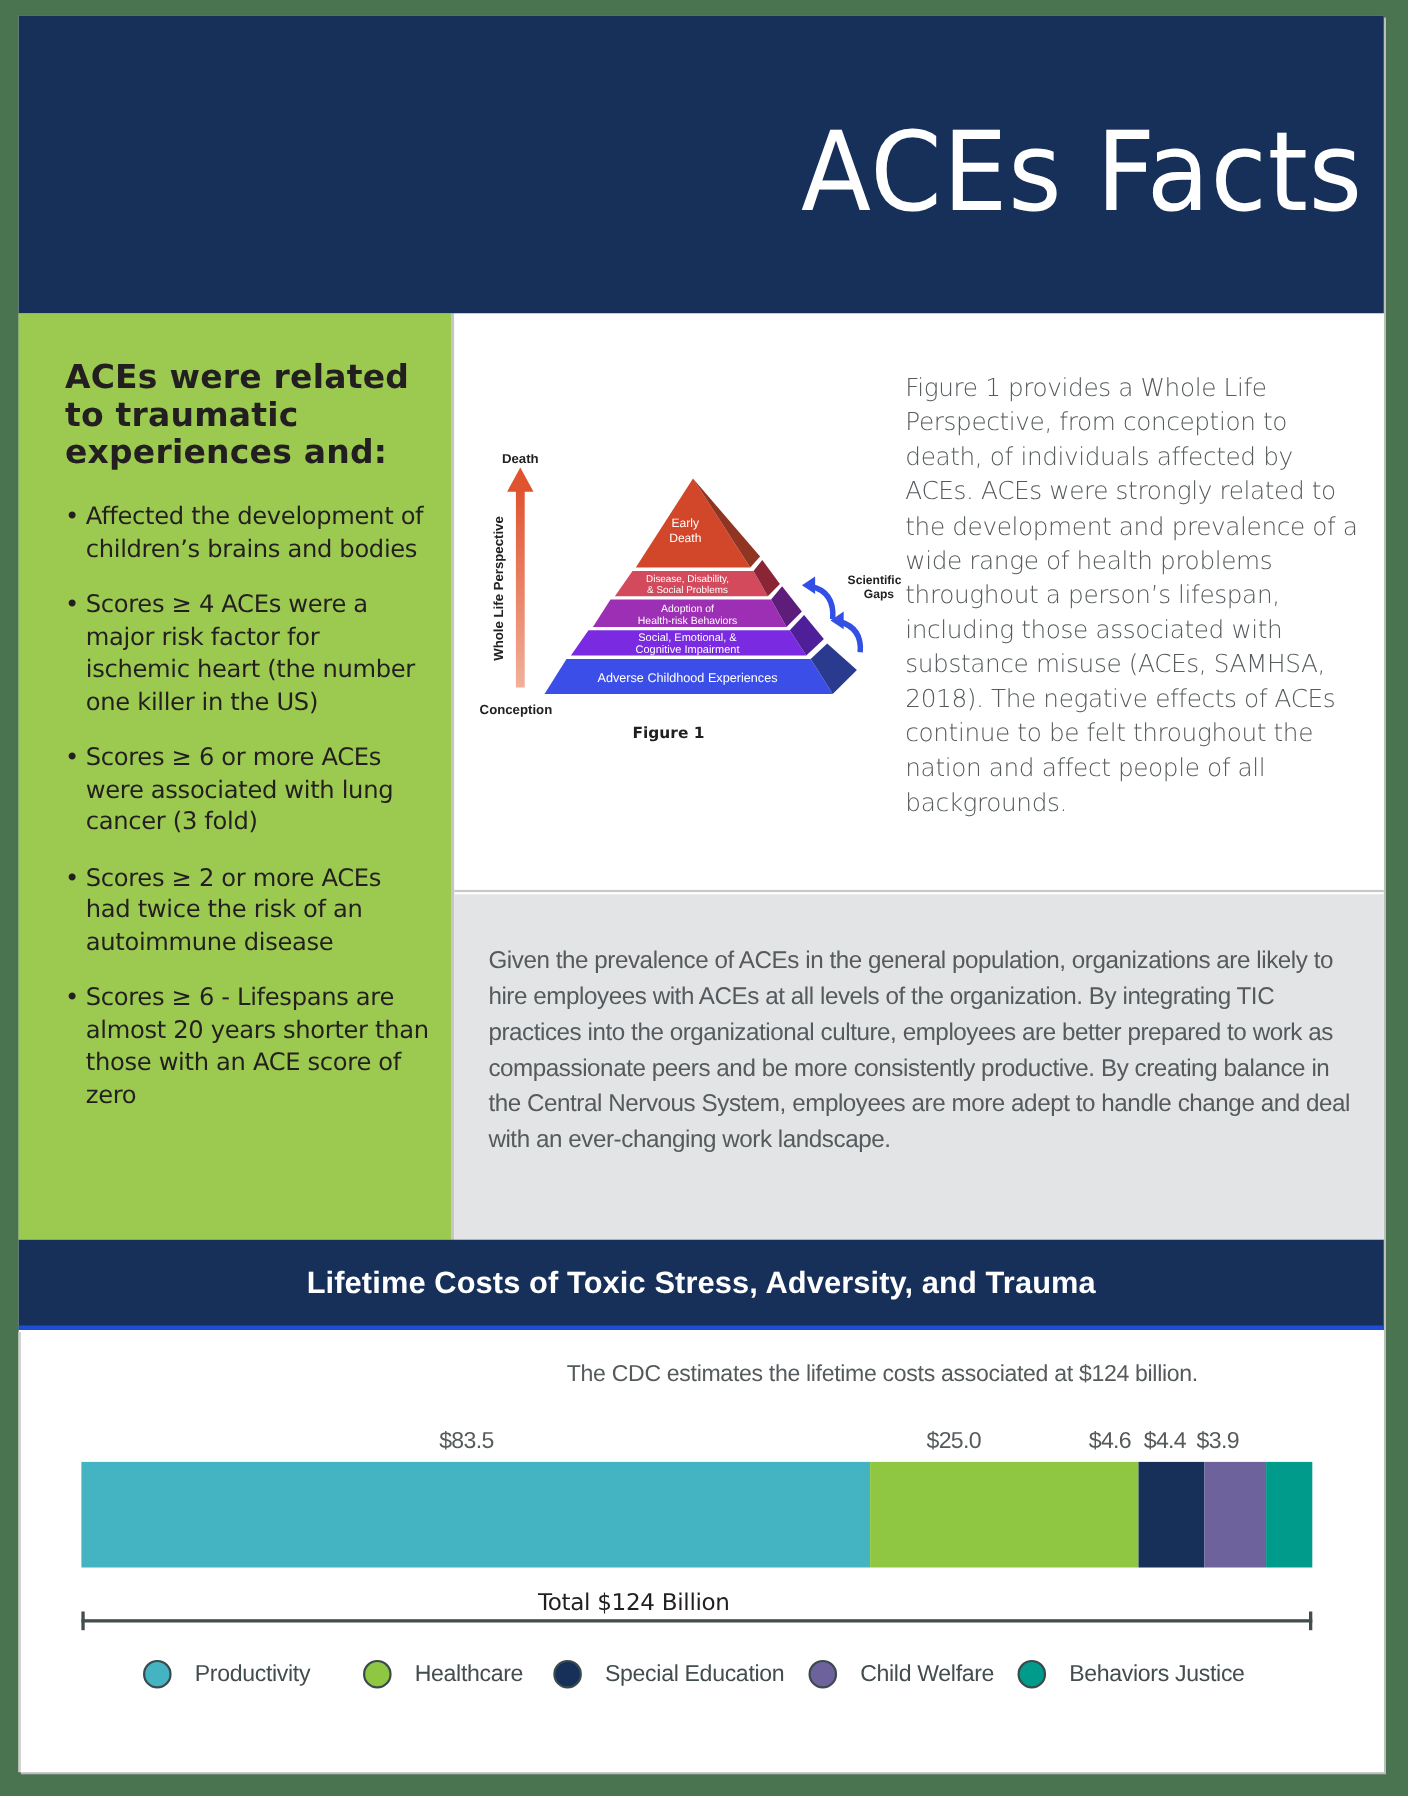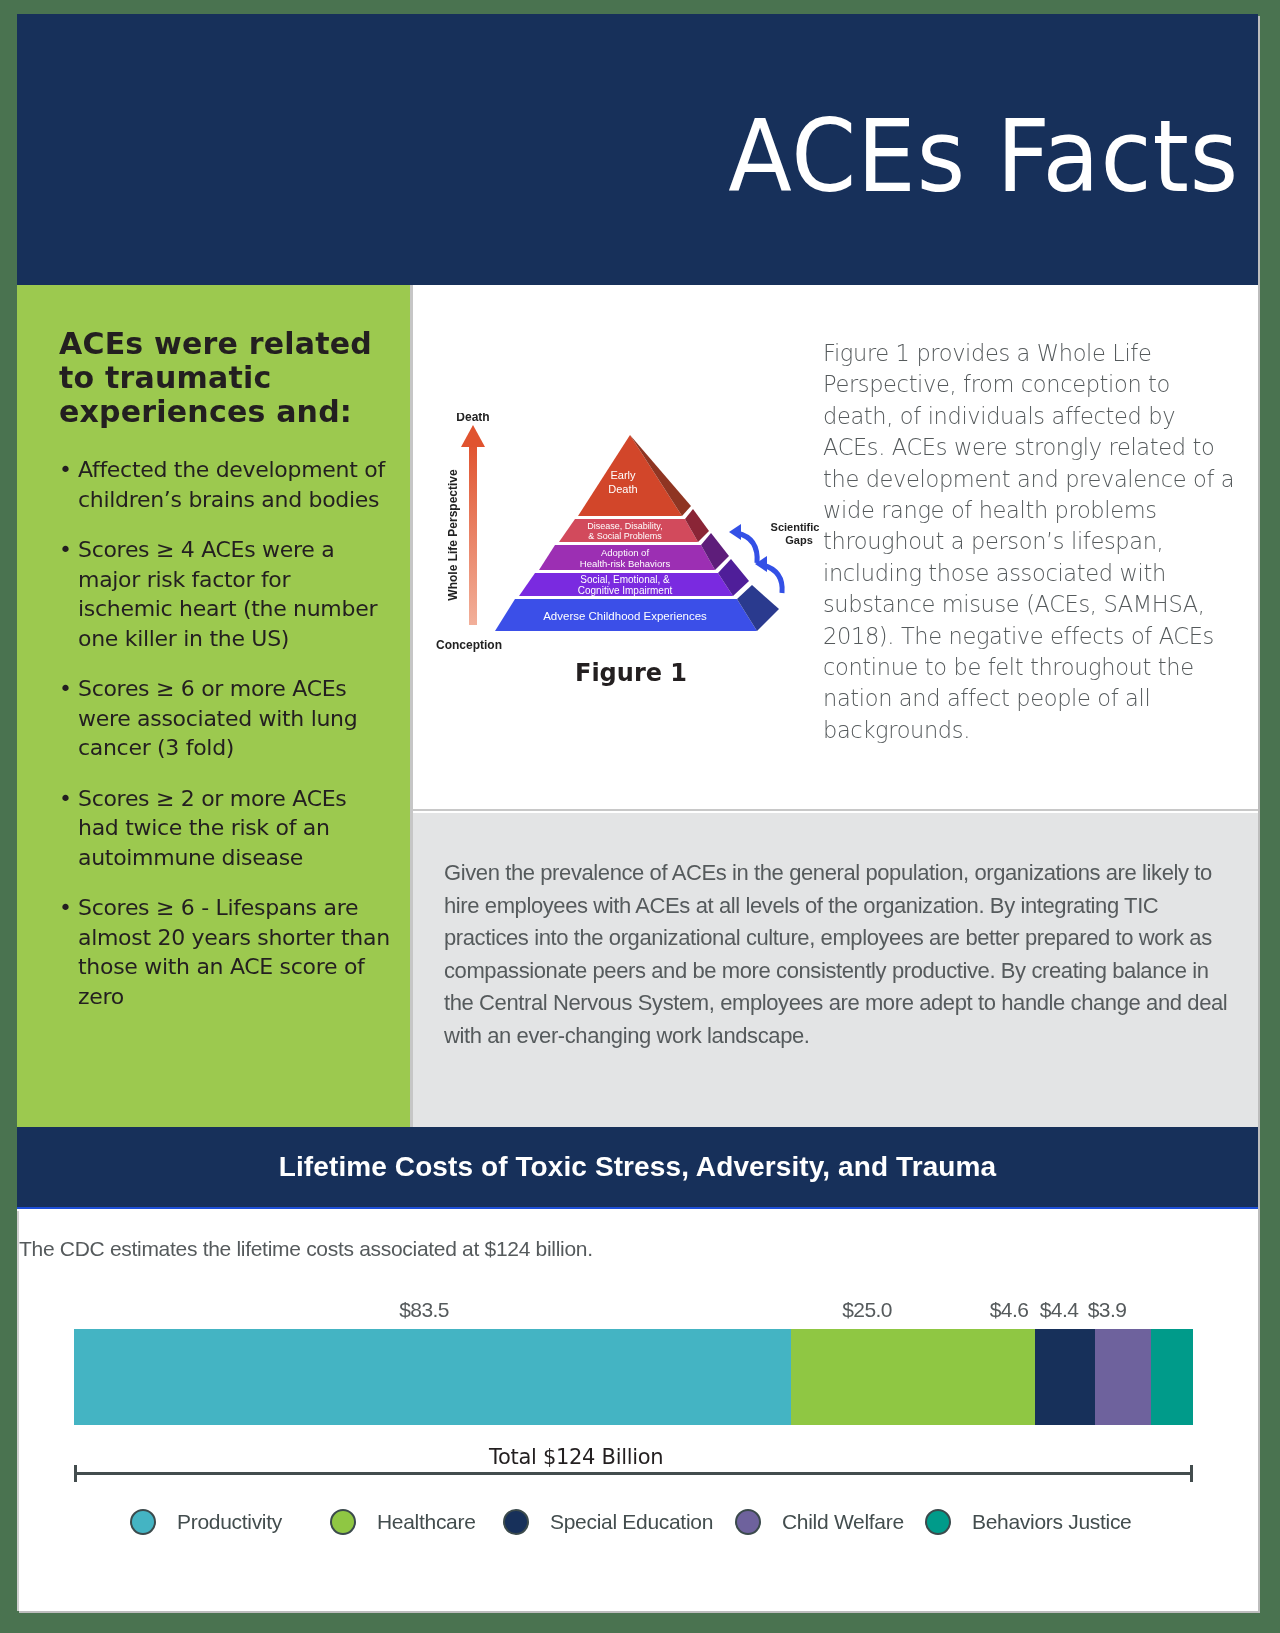--- a/index.html
+++ b/index.html
@@ -54,47 +54,47 @@
     background: #ffffff;
     border-bottom: 2px solid #c8c8c8;
   }
   .fig-text {
     position: absolute; left: 410px; top: 53px; width: 420px;
     font-size: 22.5px; line-height: 31.4px; color: #555a5c;
     font-family: "DejaVu Sans", sans-serif; letter-spacing: -0.35px; font-weight: 300;
   }
   .pyramid-wrap { position: absolute; left: 14px; top: 128px; width: 400px; height: 270px; }
   .fig-caption {
-    position: absolute; left: 162px; top: 374px; font-size: 24px; font-weight: 700;
+    position: absolute; left: 162px; top: 374px; font-size: 14px; font-weight: 700;
     color: #231f20; font-family: "DejaVu Sans", sans-serif;
   }
   .gray-panel {
     position: absolute; left: 396px; top: 799px; width: 845px; height: 314px;
     background: #e3e4e5;
   }
   .gray-panel p {
     position: absolute; left: 31px; top: 44px; width: 790px;
     font-size: 22px; line-height: 32.5px; color: #555a5c;
     font-family: "Liberation Sans", sans-serif; letter-spacing: -0.4px;
   }
   .band {
     position: absolute; left: 0; top: 1113px; width: 1241px; height: 82px;
-    background: #17305a; border-bottom: 2px solid #1d4ed8;
+    background: #17305a; border-bottom: 4px solid #1d4ed8;
     display: flex; align-items: center; justify-content: center;
   }
   .band h3 {
     color: #fff; font-size: 28px; font-weight: 700;
     font-family: "Liberation Sans", sans-serif; letter-spacing: 0.1px;
   }
   .cost-panel {
     position: absolute; left: 0; top: 1197px; width: 1241px; height: 400px;
     background: #fff; border-left: 2px solid #cfcfcf;
   }
   .subtitle {
-    position: absolute; left: 0; top: 26px; width: 1070px; text-align: left;
+    position: absolute; left: 0; top: 26px; width: 1070px; text-align: right;
     font-size: 21px; color: #555a5c; font-family: "Liberation Sans", sans-serif; letter-spacing: -0.3px;
   }
   .bar-labels { position: absolute; left: 0; top: 87px; width: 1241px; height: 28px; }
   .bar-labels span {
     position: absolute; top: 0; transform: translateX(-50%);
     font-size: 21px; color: #555a5c; font-family: "Liberation Sans", sans-serif;
     letter-spacing: -0.6px;
   }
   .bar {
     position: absolute; left: 55px; top: 118px; width: 1119px; height: 96px;

